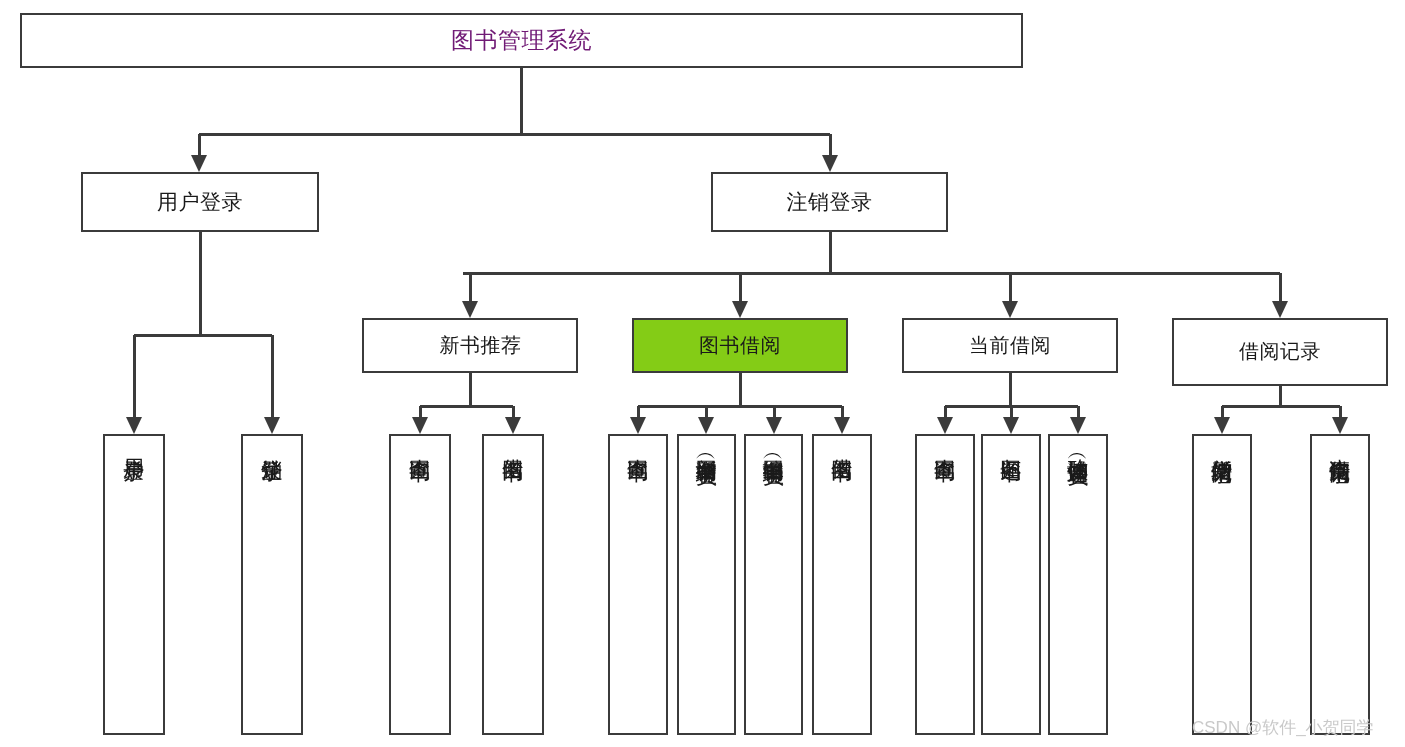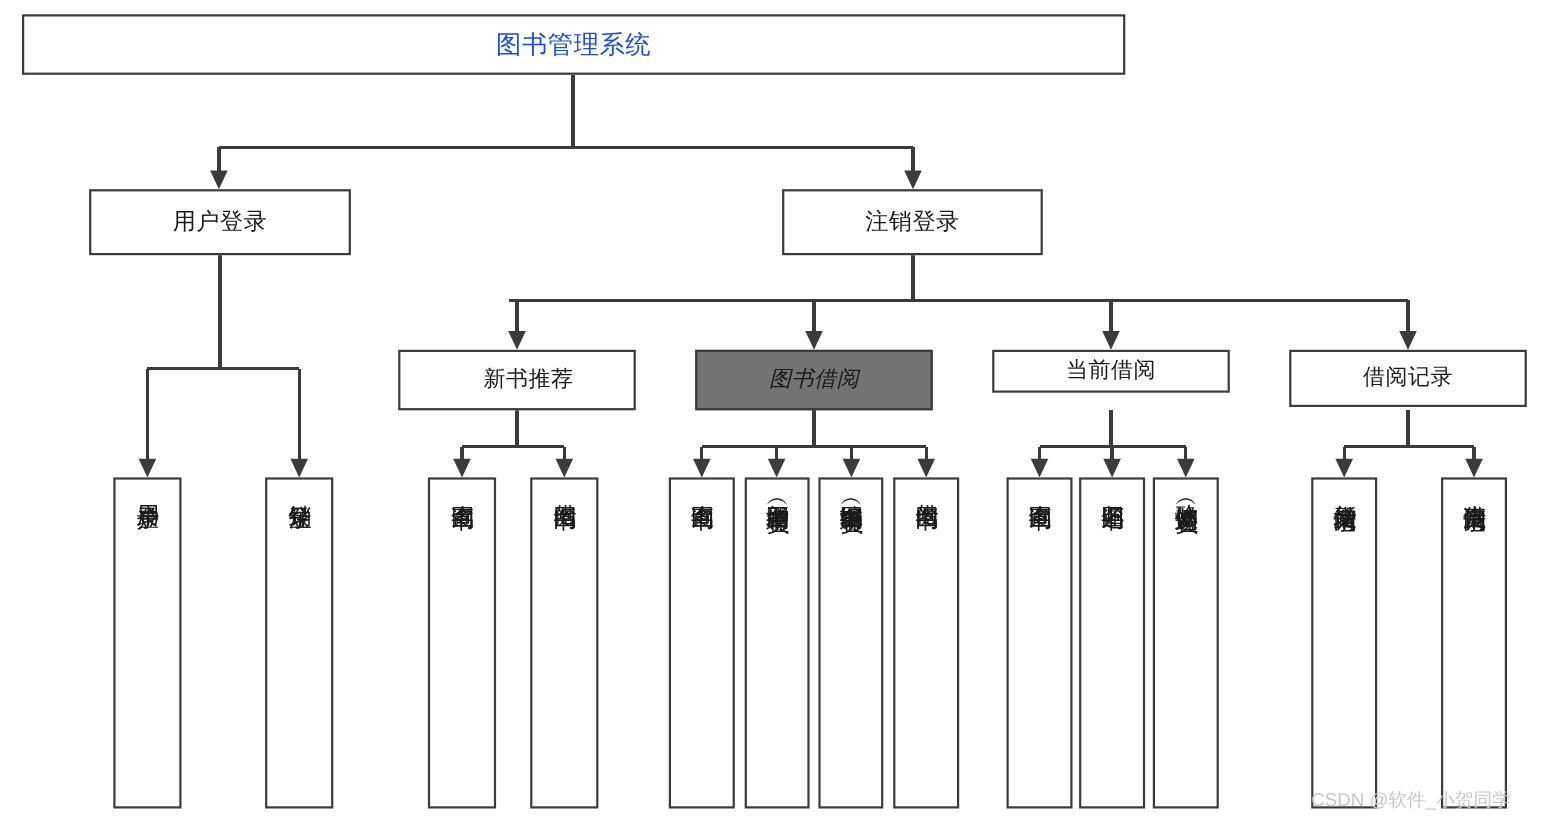--- a/index.html
+++ b/index.html
@@ -118,39 +118,39 @@
       <line x1="1011" y1="406" x2="1011" y2="420" stroke="#3b3b3b" stroke-width="3" shape-rendering="crispEdges"></line>
       <polygon points="1003,417 1019,417 1011,434" fill="#3b3b3b"></polygon>
       <line x1="1078" y1="406" x2="1078" y2="420" stroke="#3b3b3b" stroke-width="3" shape-rendering="crispEdges"></line>
       <polygon points="1070,417 1086,417 1078,434" fill="#3b3b3b"></polygon>
       <line x1="1222" y1="406" x2="1222" y2="420" stroke="#3b3b3b" stroke-width="3" shape-rendering="crispEdges"></line>
       <polygon points="1214,417 1230,417 1222,434" fill="#3b3b3b"></polygon>
       <line x1="1340" y1="406" x2="1340" y2="420" stroke="#3b3b3b" stroke-width="3" shape-rendering="crispEdges"></line>
       <polygon points="1332,417 1348,417 1340,434" fill="#3b3b3b"></polygon>
     </svg>
   <div id="nodes">
-      <div class="node horizontal lvl0" style="left: 20px; top: 13px; width: 1003px; height: 55px; border-color: rgb(59, 59, 59); background: rgb(255, 255, 255); color: #1d4ed8;">
+      <div class="node horizontal lvl0" style="left: 20px; top: 13px; width: 1003px; height: 55px; border-color: rgb(59, 59, 59); background: rgb(255, 255, 255); color: #701a75;">
         <span class="node-label">图书管理系统</span>
       </div>
       <div class="node horizontal lvl1" style="left: 81px; top: 172px; width: 238px; height: 60px; border-color: rgb(59, 59, 59); background: rgb(255, 255, 255); color: rgb(26, 26, 26);">
         <span class="node-label">用户登录</span>
       </div>
       <div class="node horizontal lvl1" style="left: 711px; top: 172px; width: 237px; height: 60px; border-color: rgb(59, 59, 59); background: rgb(255, 255, 255); color: rgb(26, 26, 26);">
         <span class="node-label">注销登录</span>
       </div>
       <div class="node horizontal lvl2" style="left: 362px; top: 318px; width: 216px; height: 55px; border-color: rgb(59, 59, 59); background: rgb(255, 255, 255); color: rgb(26, 26, 26); padding-left: 21px;">
         <span class="node-label">新书推荐</span>
       </div>
-      <div class="node horizontal lvl2" style="left: 632px; top: 318px; width: 216px; height: 55px; border-color: rgb(59, 59, 59); background: #737373; color: rgb(26, 26, 26); font-style: italic;">
+      <div class="node horizontal lvl2" style="left: 632px; top: 318px; width: 216px; height: 55px; border-color: rgb(59, 59, 59); background: #84cc16; color: rgb(26, 26, 26);">
         <span class="node-label">图书借阅</span>
       </div>
-      <div class="node horizontal lvl2" style="left: 902px; top: 318px; width: 216px; height: 39px; border-color: rgb(59, 59, 59); background: rgb(255, 255, 255); color: rgb(26, 26, 26);">
+      <div class="node horizontal lvl2" style="left: 902px; top: 318px; width: 216px; height: 55px; border-color: rgb(59, 59, 59); background: rgb(255, 255, 255); color: rgb(26, 26, 26);">
         <span class="node-label">当前借阅</span>
       </div>
-      <div class="node horizontal lvl2" style="left: 1172px; top: 318px; width: 216px; height: 52px; border-color: rgb(59, 59, 59); background: rgb(255, 255, 255); color: rgb(26, 26, 26);">
+      <div class="node horizontal lvl2" style="left: 1172px; top: 318px; width: 216px; height: 68px; border-color: rgb(59, 59, 59); background: rgb(255, 255, 255); color: rgb(26, 26, 26);">
         <span class="node-label">借阅记录</span>
       </div>
       <div class="node vertical leaf" style="left: 103px; top: 434px; width: 62px; height: 301px; border-color: rgb(59, 59, 59); background: rgb(255, 255, 255); color: rgb(26, 26, 26);">
         <span class="node-label">用户登录</span>
       </div>
       <div class="node vertical leaf" style="left: 241px; top: 434px; width: 62px; height: 301px; border-color: rgb(59, 59, 59); background: rgb(255, 255, 255); color: rgb(26, 26, 26);">
         <span class="node-label">注销登录</span>
       </div>
       <div class="node vertical leaf" style="left: 389px; top: 434px; width: 62px; height: 301px; border-color: rgb(59, 59, 59); background: rgb(255, 255, 255); color: rgb(26, 26, 26);">
         <span class="node-label">查询图书</span>

